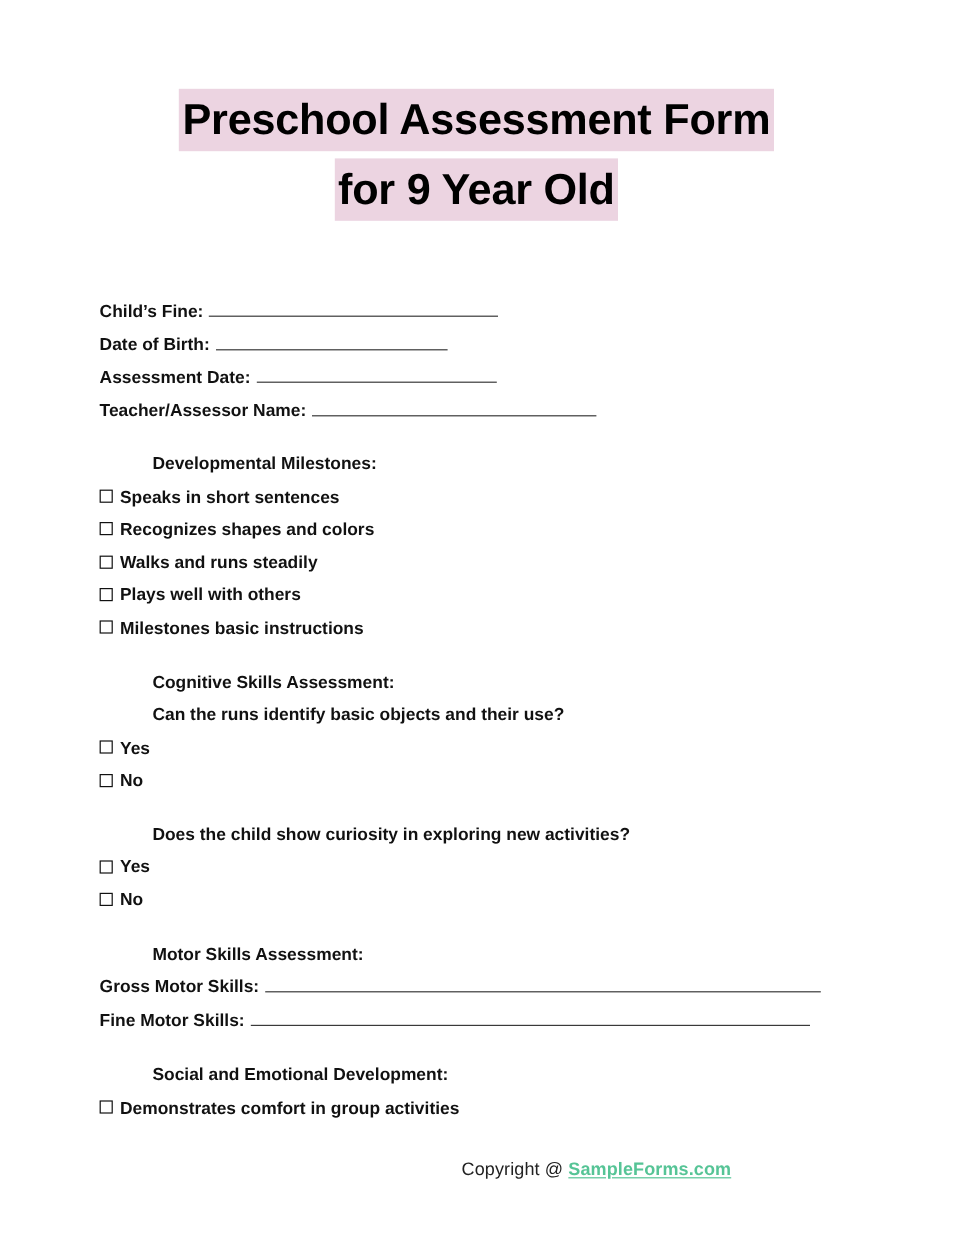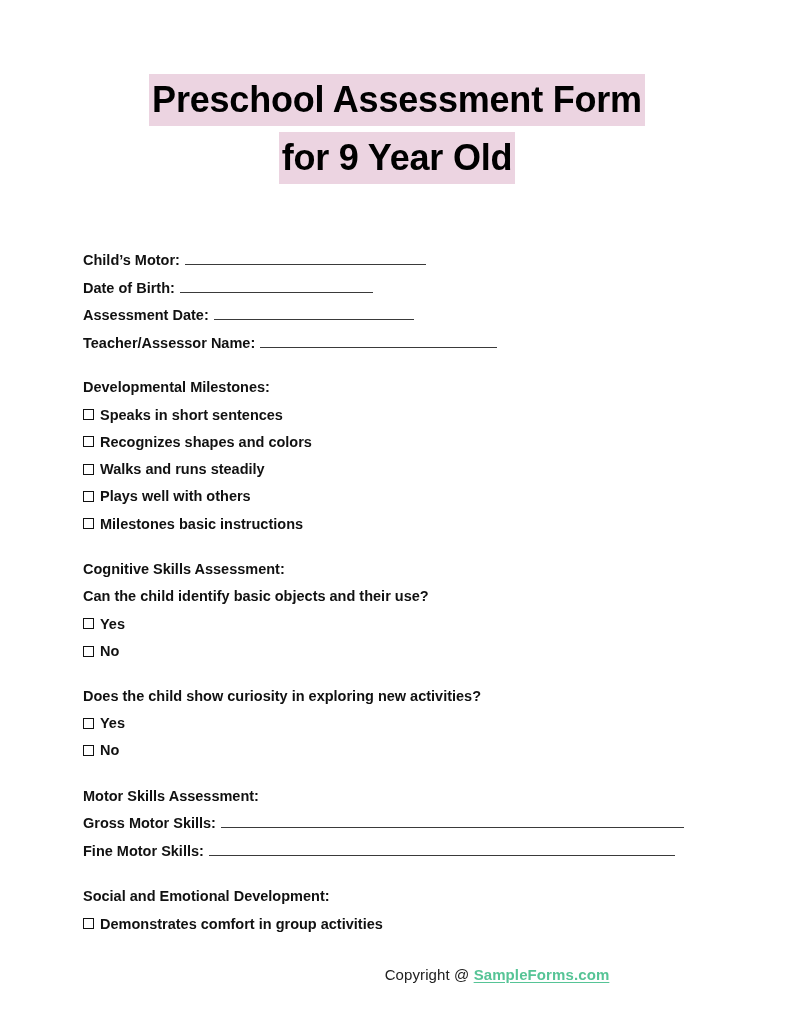--- a/index.html
+++ b/index.html
@@ -77,20 +77,21 @@
   }
   .blank.w-child   { width: 241px; }
   .blank.w-dob     { width: 193px; }
   .blank.w-assess  { width: 200px; }
   .blank.w-teacher { width: 237px; }
   .blank.w-gross   { width: 463px; }
   .blank.w-fine    { width: 466px; }
 
   .section-head {
     line-height: 27.5px;
+    margin-left: 44px;
   }
 
   .check-row {
     line-height: 27.3px;
     white-space: nowrap;
   }
   .checkbox {
     display: inline-block;
     width: 9px;
     height: 9px;
@@ -134,21 +135,21 @@
 <div class="page">
 
   <div class="title-block">
     <span class="title-line"><span class="hl">Preschool Assessment Form</span></span>
     <span class="title-line second"><span class="hl">for 9 Year Old</span></span>
   </div>
 
   <div class="content">
 
     <div class="row">
-      <span class="label">Child’s Motor:</span><span class="blank w-child"></span>
+      <span class="label">Child’s Fine:</span><span class="blank w-child"></span>
     </div>
     <div class="row">
       <span class="label">Date of Birth:</span><span class="blank w-dob"></span>
     </div>
     <div class="row">
       <span class="label">Assessment Date:</span><span class="blank w-assess"></span>
     </div>
     <div class="row">
       <span class="label">Teacher/Assessor Name:</span><span class="blank w-teacher"></span>
     </div>
@@ -168,21 +169,21 @@
     <div class="check-row">
       <span class="checkbox"></span><span>Plays well with others</span>
     </div>
     <div class="check-row">
       <span class="checkbox"></span><span>Milestones basic instructions</span>
     </div>
 
     <div class="gap-md"></div>
 
     <div class="section-head">Cognitive Skills Assessment:</div>
-    <div class="section-head">Can the child identify basic objects and their use?</div>
+    <div class="section-head">Can the runs identify basic objects and their use?</div>
     <div class="check-row">
       <span class="checkbox"></span><span>Yes</span>
     </div>
     <div class="check-row">
       <span class="checkbox"></span><span>No</span>
     </div>
 
     <div class="gap-sm"></div>
 
     <div class="section-head">Does the child show curiosity in exploring new activities?</div>

